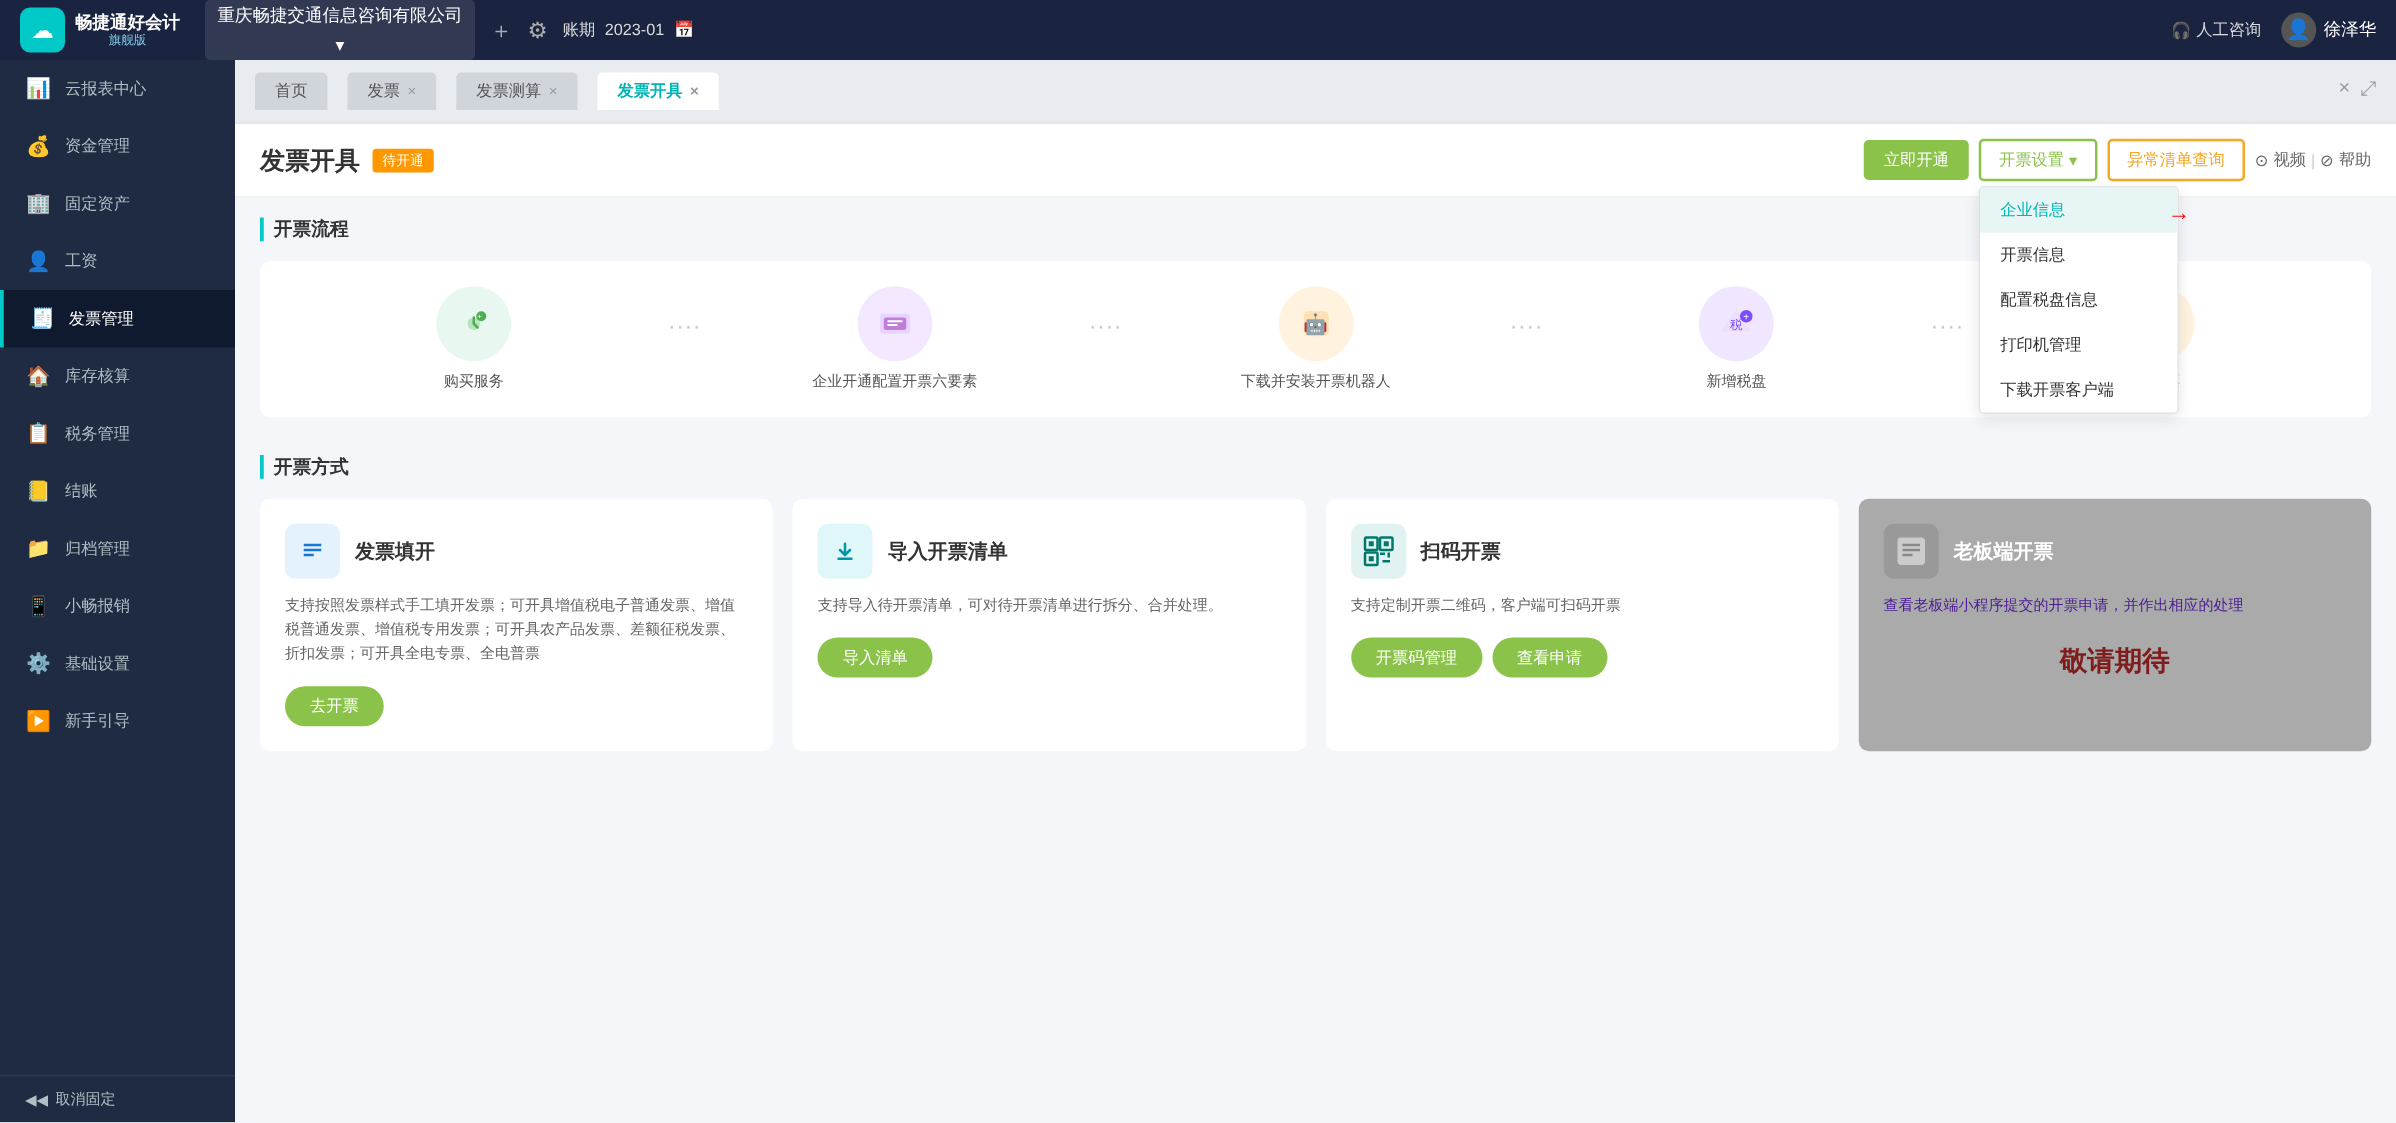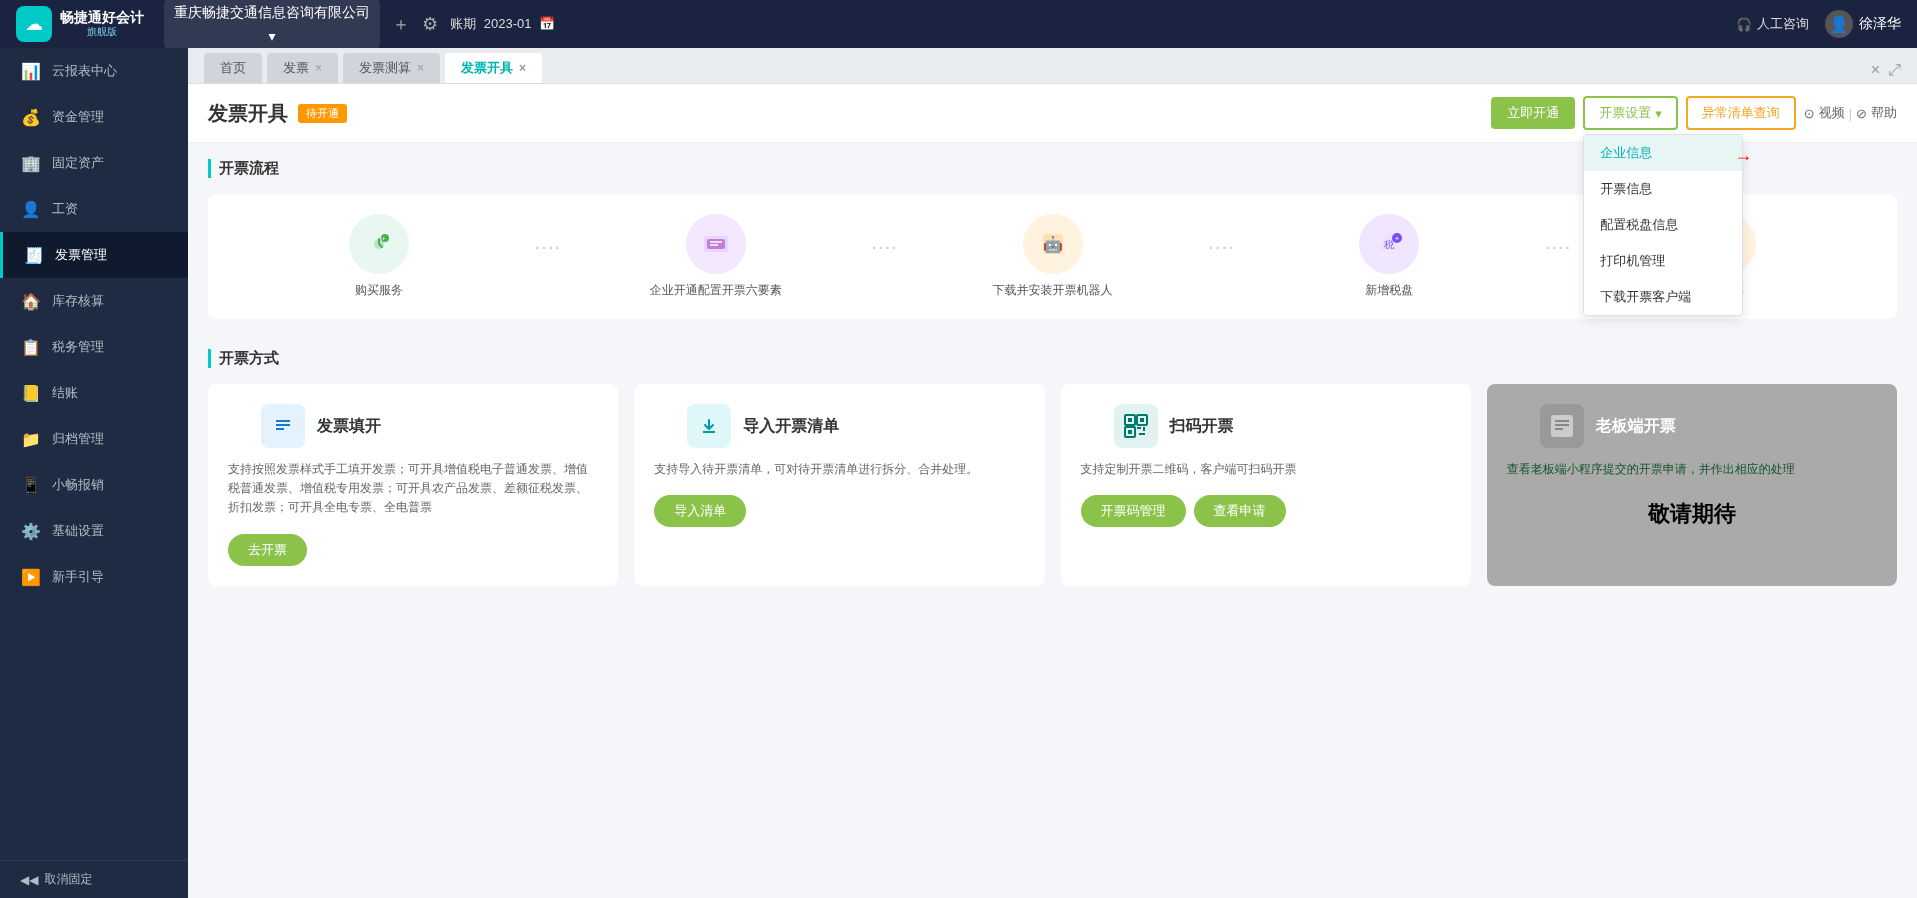--- a/index.html
+++ b/index.html
@@ -19,21 +19,21 @@
     .logo-sub { color: #7ec8e3; font-size: 10px; text-align: center; }
     .company-selector { display: flex; align-items: center; gap: 6px; background: rgba(255,255,255,0.1); border-radius: 4px; padding: 4px 10px; color: white; cursor: pointer; margin-left: 8px; flex-direction: column; }
     .top-icons { display: flex; align-items: center; gap: 12px; color: #aaa; }
     .top-bar-right { margin-left: auto; display: flex; align-items: center; gap: 16px; color: white; }
     .period-label { color: #ddd; font-size: 13px; }
     .support-btn { display: flex; align-items: center; gap: 4px; color: #ddd; font-size: 13px; cursor: pointer; }
     .user-area { display: flex; align-items: center; gap: 6px; color: white; cursor: pointer; }
     .user-avatar { width: 28px; height: 28px; background: #555; border-radius: 50%; display: flex; align-items: center; justify-content: center; color: #ccc; font-size: 16px; }
 
     
-    .tab-bar { height: 36px; background: #e8ecf0; display: flex; align-items: flex-end; padding: 0 16px; gap: 5px; border-bottom: 1px solid #ddd; flex-shrink: 0; }
+    .tab-bar { height: 51px; background: #e8ecf0; display: flex; align-items: center; padding: 0 16px; gap: 16px; border-bottom: 1px solid #ddd; flex-shrink: 0; }
     .tab { padding: 6px 16px; border-radius: 4px 4px 0 0; cursor: pointer; font-size: 13px; display: flex; align-items: center; gap: 6px; background: #d0d5dc; color: #555; }
     .tab.active { background: white; color: #00b4b4; font-weight: bold; }
     .tab-close { color: #999; font-size: 12px; cursor: pointer; }
     .tab-bar-right { margin-left: auto; display: flex; align-items: center; gap: 8px; padding-bottom: 4px; }
     .tab-action-btn { background: none; border: none; cursor: pointer; color: #999; font-size: 16px; }
 
     
     .sidebar-scroll { overflow-y: auto; flex: 1; }
     .sidebar-item { display: flex; align-items: center; gap: 10px; padding: 12px 20px; color: #b0bec5; cursor: pointer; font-size: 13px; }
     .sidebar-item.active { background: #0f1a2e; color: white; border-left: 3px solid #00c9c8; }
@@ -71,32 +71,32 @@
     .step-icon-orange { background: #fff3e0; color: #ff9800; }
     .step-icon-violet { background: #f0e6ff; color: #7c4dff; }
     .step-icon-orange2 { background: #fff3e0; color: #ff9800; }
     .step-label { font-size: 12px; color: #555; text-align: center; }
     .step-arrow { color: #ccc; font-size: 20px; margin: 0 4px; padding-bottom: 20px; }
 
     
     .billing-methods { display: grid; grid-template-columns: repeat(4, 1fr); gap: 16px; }
     .method-card { background: white; border-radius: 8px; padding: 20px; }
     .method-card.disabled { background: #aaa; }
-    .method-header { display: flex; align-items: center; gap: 12px; margin-bottom: 12px; margin-left: 33px; }
+    .method-header { display: flex; align-items: center; gap: 12px; margin-bottom: 12px; }
     .method-icon { width: 44px; height: 44px; border-radius: 8px; display: flex; align-items: center; justify-content: center; font-size: 24px; }
     .method-icon-blue { background: #e3f2fd; color: #1976d2; }
     .method-icon-cyan { background: #e0f7fa; color: #0097a7; }
     .method-icon-teal { background: #e0f2f1; color: #00796b; }
     .method-title { font-size: 16px; font-weight: bold; color: #333; }
     .method-desc { font-size: 12px; color: #666; line-height: 1.6; margin-bottom: 16px; }
     .method-footer { display: flex; gap: 8px; }
     .btn-green-solid { background: #8bc34a; color: white; border: none; border-radius: 16px; padding: 7px 20px; cursor: pointer; font-size: 13px; }
-    .method-overlay-text { color: #000000; font-size: 22px; font-weight: bold; text-align: center; margin-top: 20px; }
+    .method-overlay-text { color: #7f1d1d; font-size: 22px; font-weight: bold; text-align: center; margin-top: 20px; }
     .method-title-white { font-size: 16px; font-weight: bold; color: white; }
-    .method-desc-white { font-size: 12px; color: #14532d; line-height: 1.6; margin-top: 0; }
+    .method-desc-white { font-size: 12px; color: #4c1d95; line-height: 1.6; margin-top: 0; }
 
     
     .sidebar-scroll::-webkit-scrollbar { width: 4px; }
     .sidebar-scroll::-webkit-scrollbar-thumb { background: #2a3a56; }
   </style>
 </head>
 <body>
 
 <div class="app-wrapper">
 

